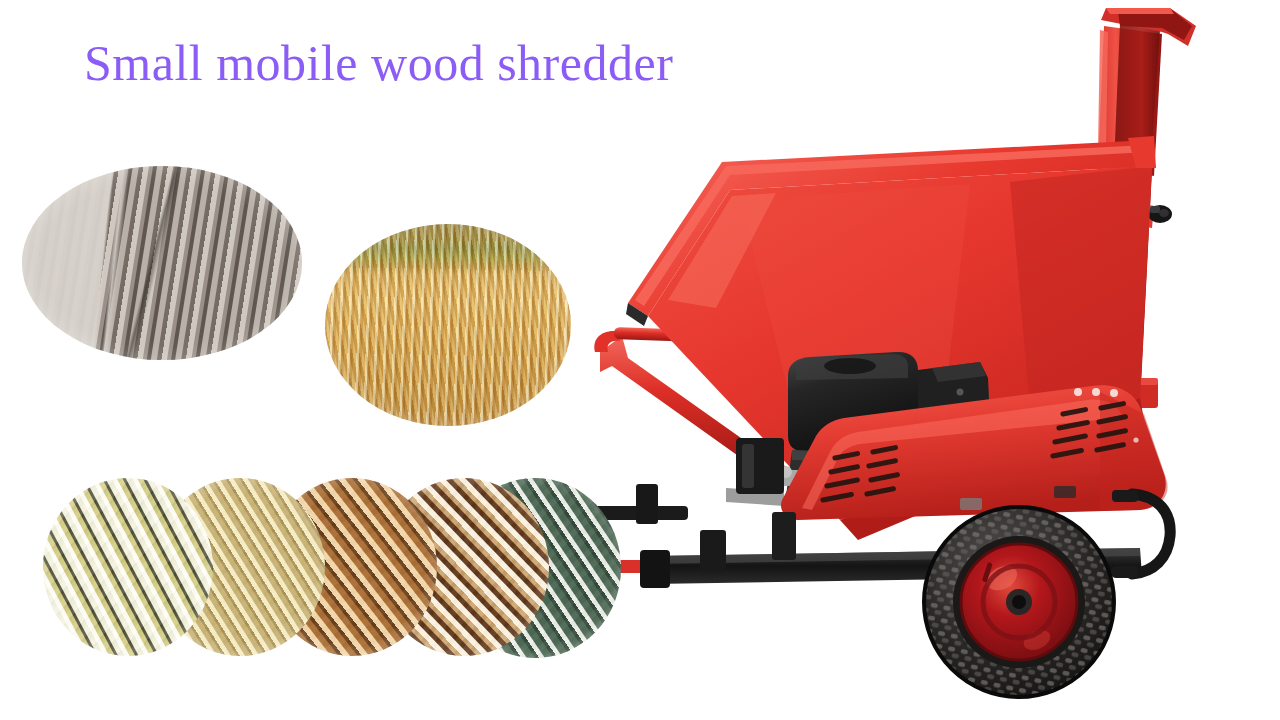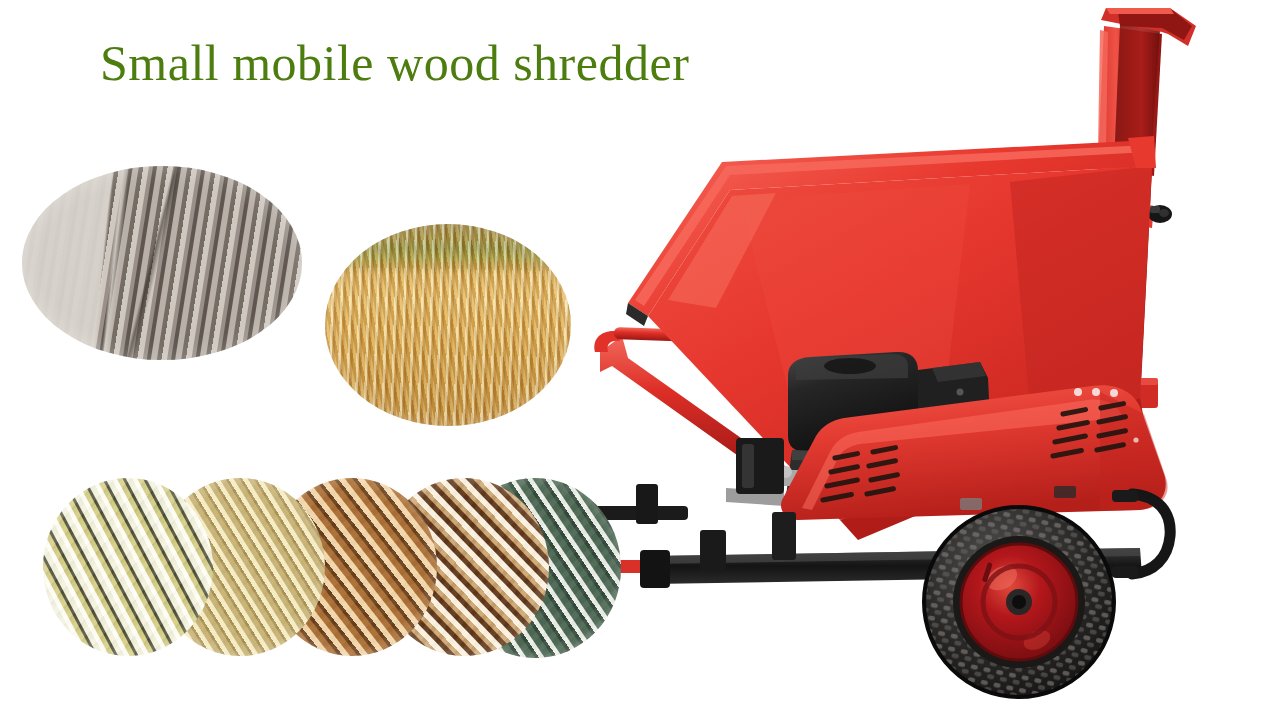--- a/index.html
+++ b/index.html
@@ -15,27 +15,27 @@
     position: relative;
     width: 1280px;
     height: 720px;
     background: #ffffff;
     overflow: hidden;
   }
 
   
   #page-title {
     position: absolute;
-    left: 100px;
+    left: 84px;
     top: 36px;
     font-family: "Liberation Serif", serif;
     font-size: 50px;
     line-height: 1.1;
     letter-spacing: 0.5px;
-    color: #4d7c0f;
+    color: #8b5cf6;
     white-space: nowrap;
   }
 
   
   .photo {
     position: absolute;
     overflow: hidden;
     background-repeat: no-repeat;
   }
   .ellipse { border-radius: 50%; }

